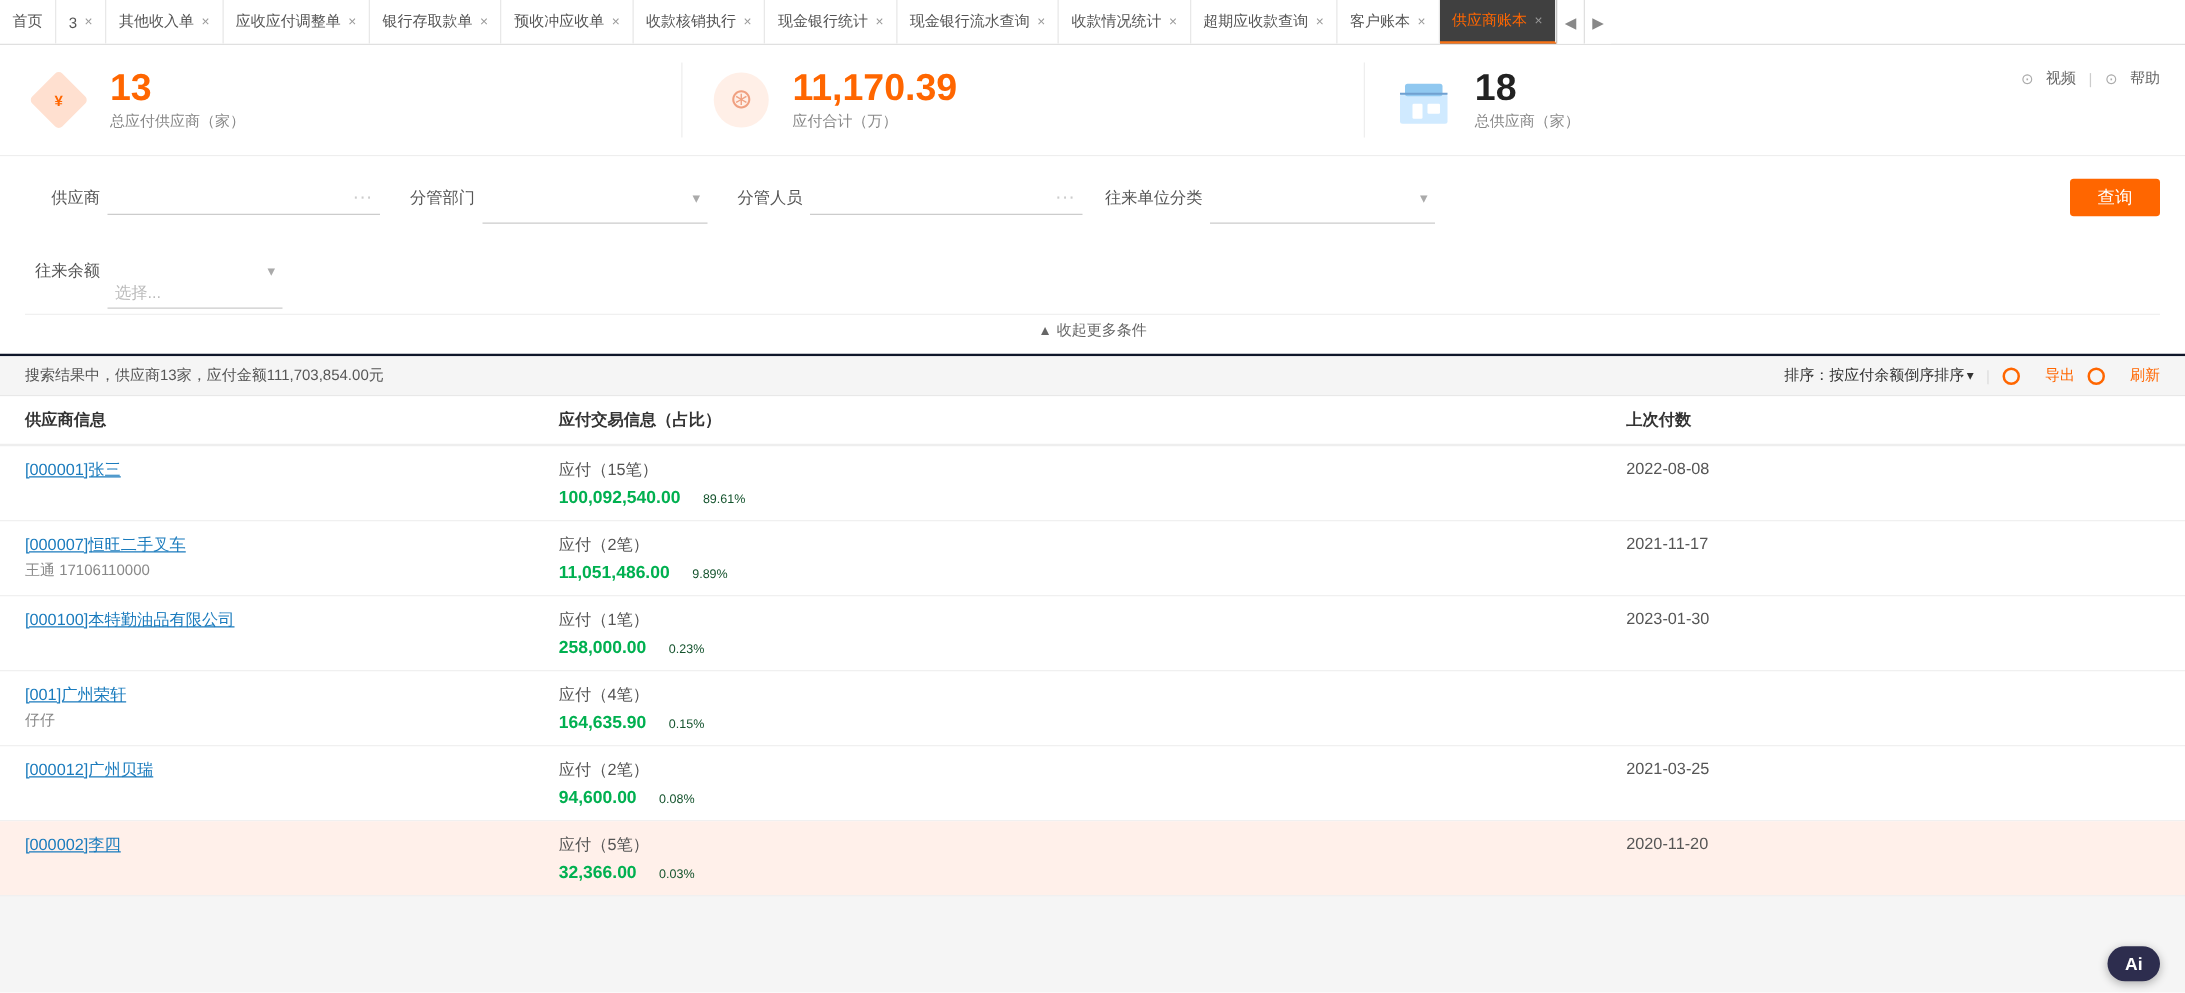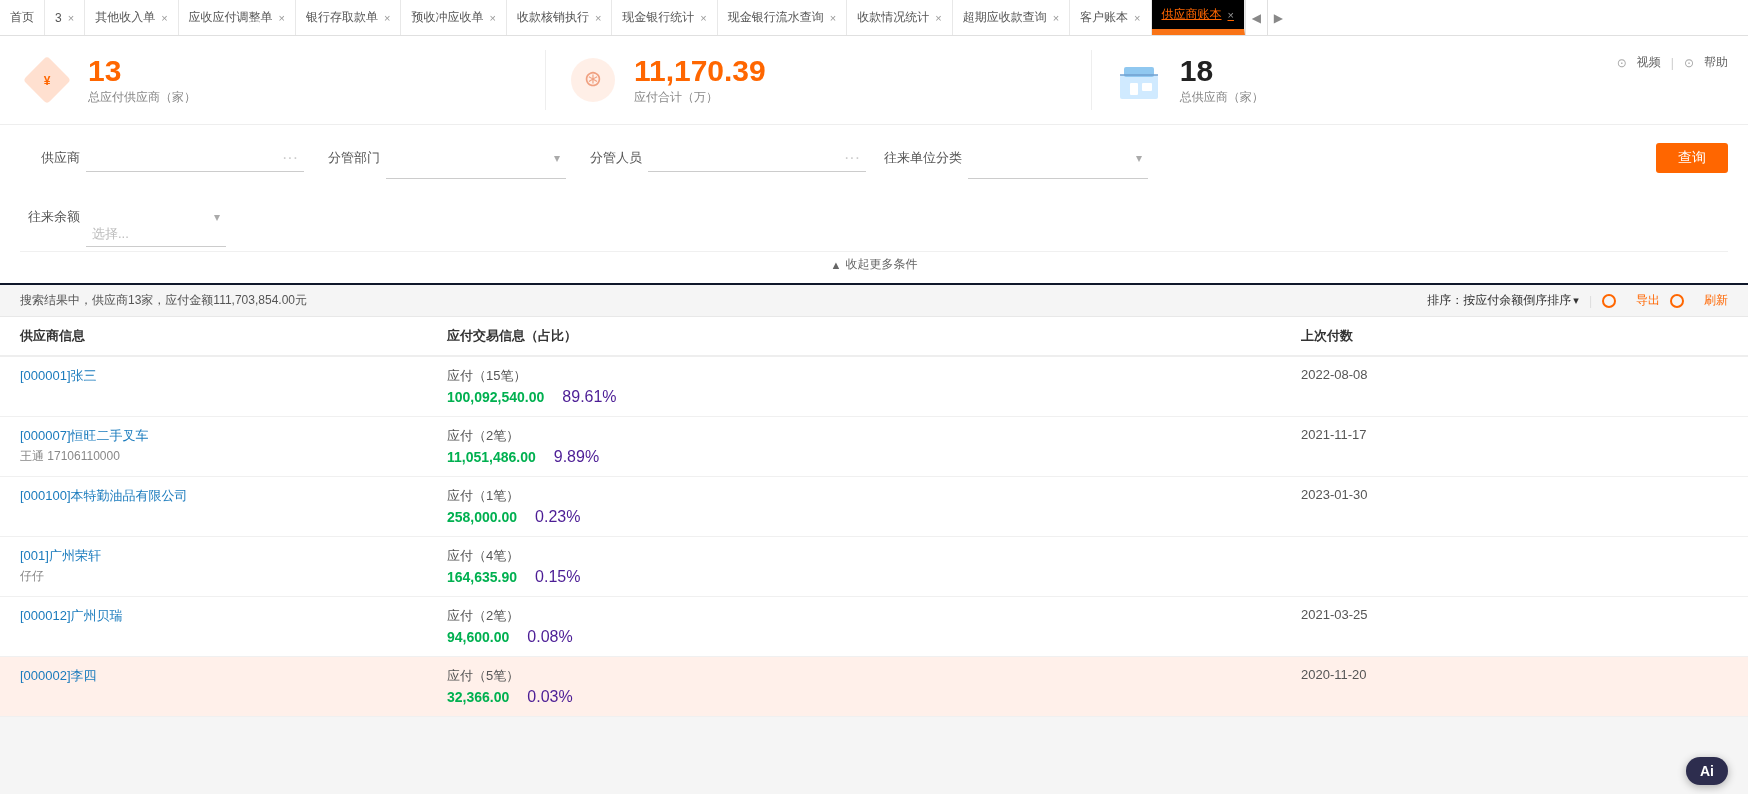--- a/index.html
+++ b/index.html
@@ -20,21 +20,21 @@
       align-items: center;
       padding: 11px 10px;
       height: 100%;
       font-size: 12px;
       color: #555;
       border-right: 1px solid #e8e8e8;
       white-space: nowrap;
       cursor: pointer;
       position: relative;
     }
-    .nav-tab.active { background: #000000; color: #f60; border-bottom: 6px solid #f97316; text-decoration: underline; }
+    .nav-tab.active { background: #404040; color: #f60; border-bottom: 2px solid #f97316; }
     .nav-tab .close-x {
       margin-left: 6px;
       color: #999;
       font-size: 11px;
       cursor: pointer;
     }
     .nav-arrow {
       display: flex;
       align-items: center;
       justify-content: center;
@@ -237,27 +237,28 @@
       display: grid;
       grid-template-columns: 1fr 2fr 1fr;
       padding: 10px 20px;
       border-bottom: 1px solid #f0f0f0;
       align-items: start;
       min-height: 60px;
     }
     .table-row.highlighted { background: #fff0ea; }
     .supplier-link {
       color: #1a7bbd;
+      text-decoration: underline;
       cursor: pointer;
       font-size: 13px;
     }
     .supplier-sub { font-size: 12px; color: #888; margin-top: 3px; }
     .payable-label { font-size: 13px; color: #555; }
     .payable-amount { font-size: 14px; color: #00b050; font-weight: bold; margin-top: 2px; cursor: pointer; }
-    .payable-pct { font-size: 16px; color: #4c1d95; margin-left: 10px; }
+    .payable-pct { font-size: 10px; color: #14532d; margin-left: 10px; }
     .payable-row { display: flex; align-items: baseline; gap: 8px; margin-top: 2px; }
     .last-pay { font-size: 13px; color: #555; }
 
     
     ::-webkit-scrollbar { width: 6px; height: 6px; }
     ::-webkit-scrollbar-track { background: #f5f5f5; }
     ::-webkit-scrollbar-thumb { background: #ccc; border-radius: 3px; }
   </style>
 </head>
 <body>

